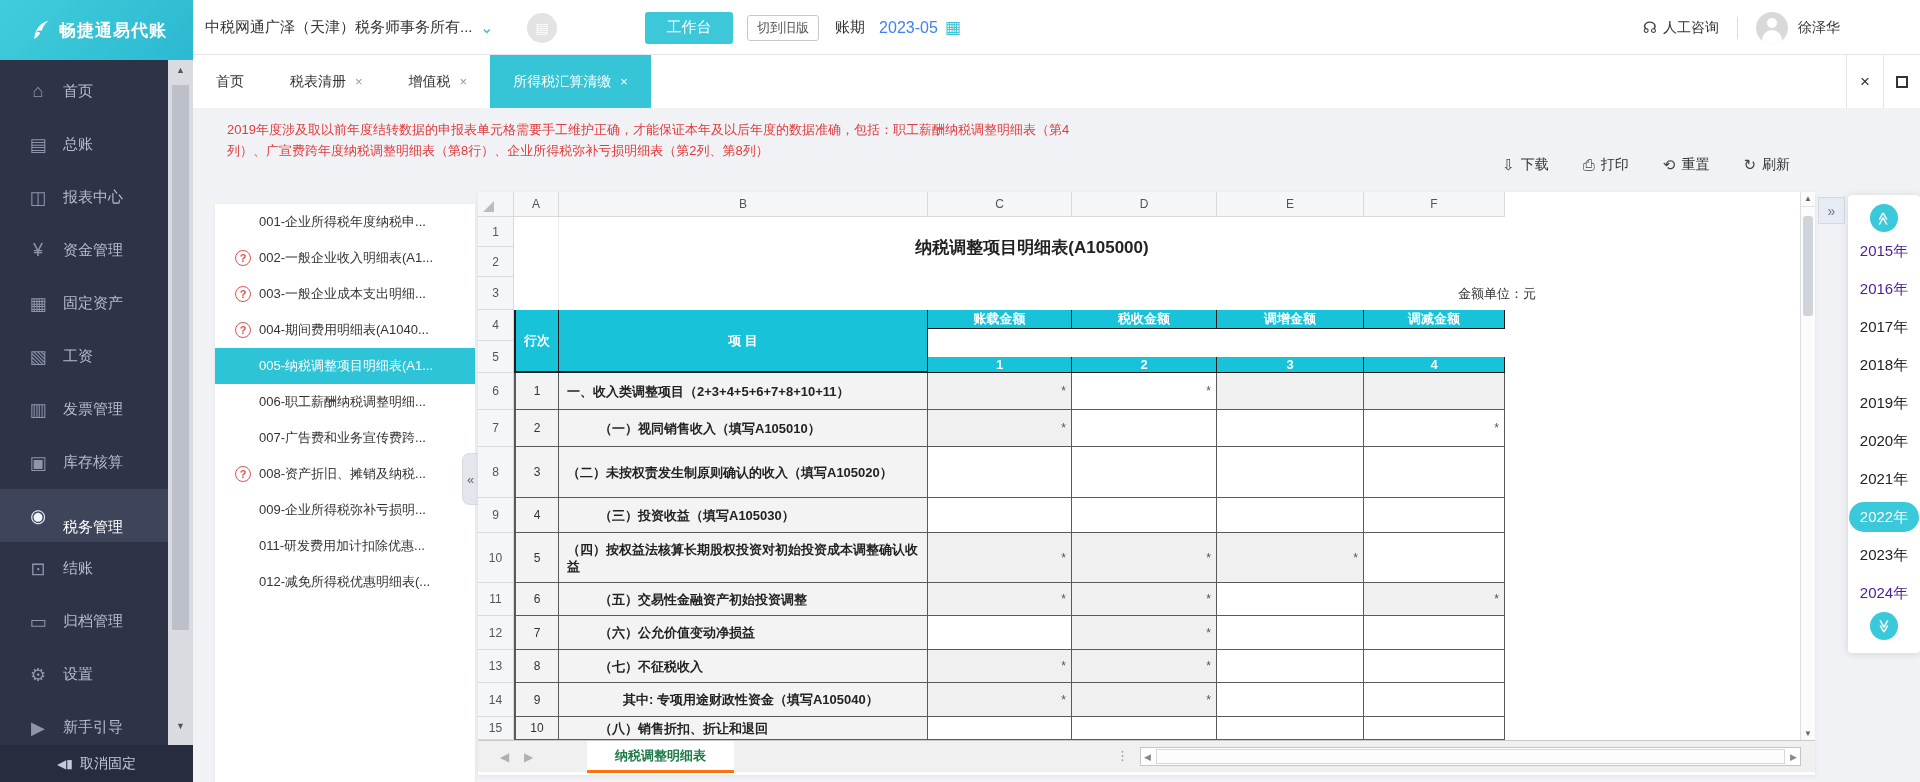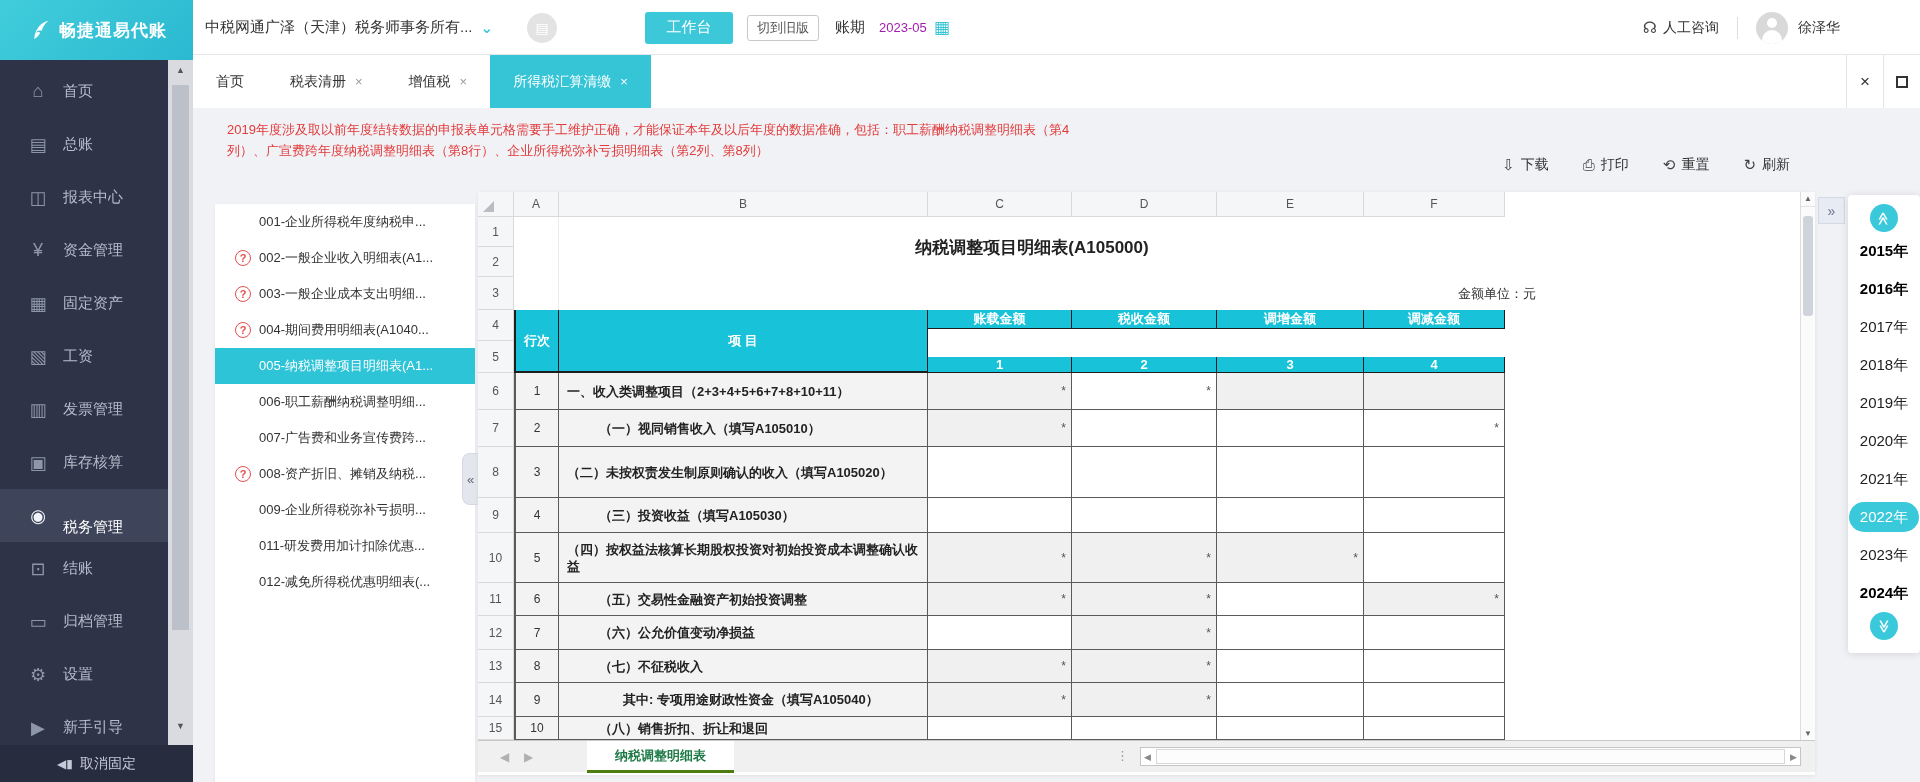--- a/index.html
+++ b/index.html
@@ -17,21 +17,21 @@
   .topbar-left { position:absolute; left:205px; top:0; height:55px; display:flex; align-items:center; }
   .company { font-size:15px; color:#333; }
   .chevron-down { color:#3ac6d6; font-size:15px; margin-left:8px; font-weight:bold; }
   .clipboard-circle { width:30px; height:30px; border-radius:50%; background:#e3e3e3; color:#fff;
     display:flex; align-items:center; justify-content:center; font-size:14px; margin-left:34px; }
   .btn-workbench { margin-left:88px; width:88px; height:32px; background:#3dc8da; color:#fff; border:none;
     border-radius:3px; font-size:15px; font-family:inherit; }
   .btn-switch-old { margin-left:14px; height:26px; padding:0 9px; background:#fff; border:1px solid #c9c9c9;
     border-radius:3px; font-size:13px; color:#555; font-family:inherit; }
   .period-label { margin-left:16px; font-size:15px; color:#333; }
-  .period-value { margin-left:14px; font-size:13px; color:#a21caf; }
+  .period-value { margin-left:14px; font-size:16px; color:#3b82f6; }
   .calendar-icon { margin-left:7px; color:#3ac6d6; font-size:17px; }
   .topbar-right { position:absolute; right:80px; top:0; height:55px; display:flex; align-items:center; }
   .headset-icon { font-size:16px; color:#444; margin-right:6px; }
   .consult { font-size:14px; color:#333; }
   .tb-divider { width:1px; height:22px; background:#ddd; margin:0 18px; }
   .avatar { width:32px; height:32px; border-radius:50%; background:#d9d9d9; position:relative; overflow:hidden; }
   .avatar::before { content:""; position:absolute; left:11px; top:6px; width:10px; height:10px; border-radius:50%; background:#fff; }
   .avatar::after { content:""; position:absolute; left:6px; top:18px; width:20px; height:14px; border-radius:10px 10px 0 0; background:#fff; }
   .username { margin-left:10px; font-size:14px; color:#333; }
 
@@ -119,40 +119,40 @@
   .pl8{padding-left:8px}.pl40{padding-left:40px}.pl64{padding-left:64px}
   .h37{height:37px}.h51{height:51px}.h35{height:35px}.h50{height:50px}.h33{height:33px}.h34{height:34px}.h23{height:23px}
   
   .vscroll { position:absolute; right:0; top:0; width:15px; height:548px; background:#fbfbfb; border-left:1px solid #ddd; }
   .vscroll .up { position:absolute; top:2px; width:14px; text-align:center; font-size:8px; color:#666; border-bottom:1px solid #e2e2e2; padding-bottom:3px; }
   .vscroll .thumb { position:absolute; top:24px; left:2px; width:10px; height:100px; background:#cfd3da; border-radius:3px; }
   .vscroll .down { position:absolute; bottom:2px; width:14px; text-align:center; font-size:8px; color:#666; }
   
   .sheet-bottom { position:absolute; left:0; top:548px; width:1337px; height:32px; background:#f0f0f0; border-top:1px solid #c9c9c9; }
   .sb-arrow { position:absolute; top:9px; color:#b0b0b0; font-size:12px; cursor:pointer; }
-  .sheet-tab { position:absolute; left:109px; top:0; width:147px; height:32px; background:#fff; border-bottom:3px solid #4d7c0f;
+  .sheet-tab { position:absolute; left:109px; top:0; width:147px; height:32px; background:#fff; border-bottom:3px solid #f97316;
     display:flex; align-items:center; justify-content:center; font-size:13px; font-weight:bold; color:#1d7a46; cursor:pointer; }
   .sb-dots { position:absolute; left:638px; top:7px; color:#999; font-size:13px; }
   .hscroll { position:absolute; left:662px; top:6px; width:661px; height:19px; background:#fff; border:1px solid #c5c5c5; }
   .hscroll .la { position:absolute; left:3px; top:4px; font-size:9px; color:#888; }
   .hscroll .ra { position:absolute; right:3px; top:4px; font-size:9px; color:#888; }
   .hscroll .thumb { position:absolute; left:15px; right:15px; top:1px; height:15px; background:#fdfdfd; border:1px solid #d8d8d8; }
 
   
   .expand-handle { position:absolute; left:1625px; top:89px; width:27px; height:27px; background:#e7ebf3; border:1px solid #d4d9e4;
     display:flex; align-items:center; justify-content:center; color:#69738c; font-size:14px; cursor:pointer; }
   .year-panel { position:absolute; left:1655px; top:87px; width:72px; height:458px; background:#fff; border-radius:4px;
     box-shadow:0 1px 8px rgba(0,0,0,.12); display:flex; flex-direction:column; align-items:center; padding-top:9px; }
   .scroll-circle { width:28px; height:28px; border-radius:50%; background:#3ac9db; color:#fff; display:flex; align-items:center;
     justify-content:center; font-size:13px; font-weight:bold; cursor:pointer; flex:none; }
   .scroll-circle .gl { display:inline-block; }
   .scroll-circle.up .gl { transform:rotate(90deg); }
   .scroll-circle.down .gl { transform:rotate(-90deg); }
   .year-item { height:38px; line-height:38px; font-size:15px; color:#222; cursor:pointer; text-align:center; }
-  .year-item.disabled { color:#000000;font-weight:bold; }
+  .year-item.disabled { color:#4c1d95; }
   .year-item.active { background:#3ac9db; color:#fff; border-radius:16px; height:30px; line-height:30px; padding:0 11px; margin:4px 0; }
 </style>
 </head>
 <body>
 
 <div class="topbar">
   <div class="topbar-left">
     <span class="company">中税网通广泽（天津）税务师事务所有...</span>
     <span class="chevron-down">⌄</span>
     <span class="clipboard-circle">▤</span>

